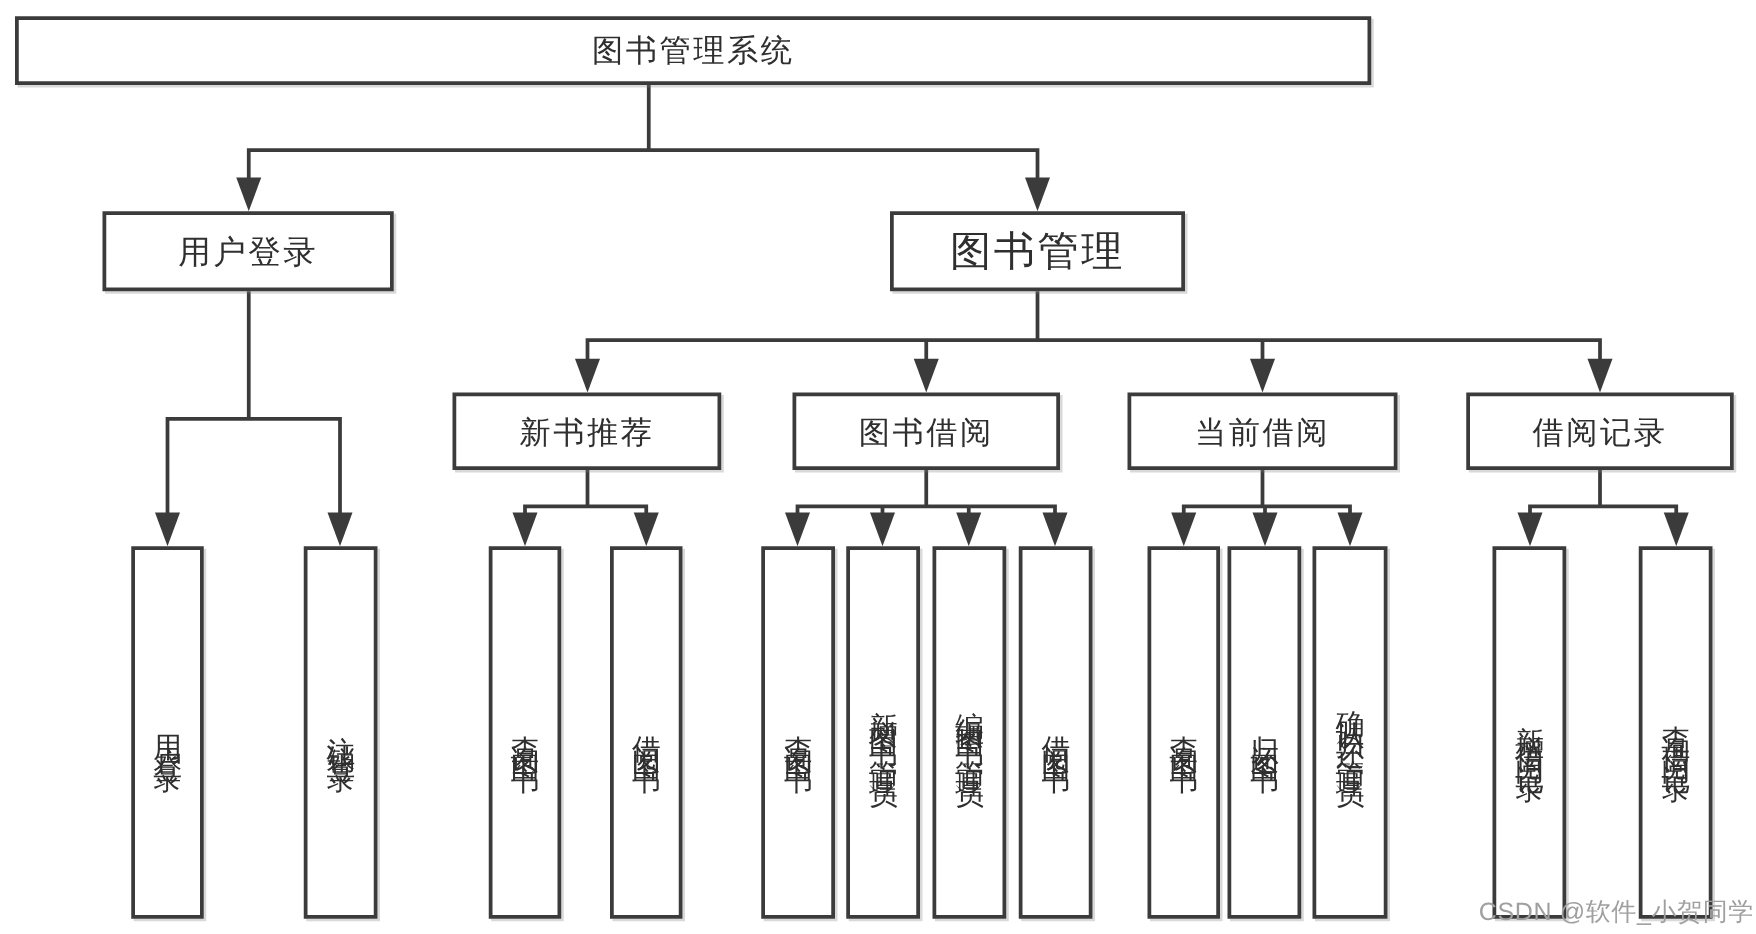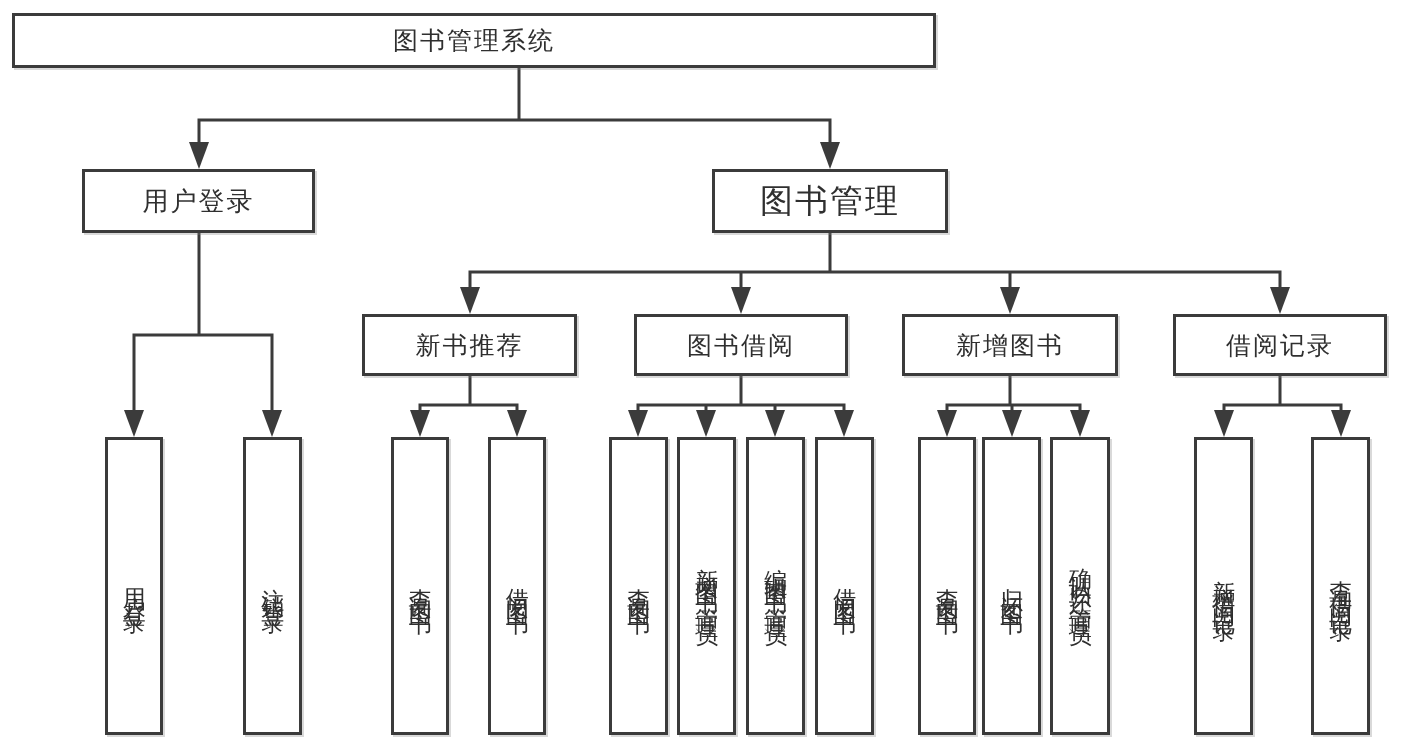--- a/index.html
+++ b/index.html
@@ -39,21 +39,21 @@
   .h-node { font-size: 25px; letter-spacing: 2px; white-space: nowrap; }
   .leaf {
     top: 437px;
     height: 298px;
     writing-mode: vertical-rl;
     font-size: 23px;
     letter-spacing: 8px;
     line-height: 1.1;
   }
   
-  .root     { left: 12px;   top: 13px;  width: 924px; height: 55px; }
+  .root     { left: 12px;   top: 13px;  width: 1085px; height: 55px; }
   .l1a      { left: 82px;   top: 169px; width: 233px;  height: 64px; font-size: 26px; }
   .l1b      { left: 712px;  top: 169px; width: 236px;  height: 64px; font-size: 33px; }
   .l2a      { left: 362px;  top: 314px; width: 215px;  height: 62px; }
   .l2b      { left: 634px;  top: 314px; width: 214px;  height: 62px; }
   .l2c      { left: 902px;  top: 314px; width: 216px;  height: 62px; }
   .l2d      { left: 1173px; top: 314px; width: 214px;  height: 62px; }
   .leaf-ua  { left: 105px;  width: 58px; }
   .leaf-ub  { left: 243px;  width: 59px; }
   .leaf-ra  { left: 391px;  width: 58px; }
   .leaf-rb  { left: 488px;  width: 58px; }
@@ -132,35 +132,36 @@
     </g>
   </svg>
 
   <div class="node h-node root">图书管理系统</div>
 
   <div class="node h-node l1a">用户登录</div>
   <div class="node h-node l1b">图书管理</div>
 
   <div class="node h-node l2a">新书推荐</div>
   <div class="node h-node l2b">图书借阅</div>
-  <div class="node h-node l2c">新增图书</div>
+  <div class="node h-node l2c">当前借阅</div>
   <div class="node h-node l2d">借阅记录</div>
 
   <div class="node leaf leaf-ua">用户登录</div>
   <div class="node leaf leaf-ub">注销登录</div>
 
   <div class="node leaf leaf-ra">查询图书</div>
   <div class="node leaf leaf-rb">借阅图书</div>
 
   <div class="node leaf leaf-ba">查询图书</div>
   <div class="node leaf leaf-bb">新增图书（管理员）</div>
   <div class="node leaf leaf-bc">编辑图书（管理员）</div>
   <div class="node leaf leaf-bd">借阅图书</div>
 
   <div class="node leaf leaf-ca">查询图书</div>
   <div class="node leaf leaf-cb">归还图书</div>
   <div class="node leaf leaf-cc">确认归还（管理员）</div>
 
   <div class="node leaf leaf-da">新增借阅记录</div>
   <div class="node leaf leaf-db">查询借阅记录</div>
 
+  <div class="watermark">CSDN @软件_小贺同学</div>
 
 </div>
 
 </body></html>

